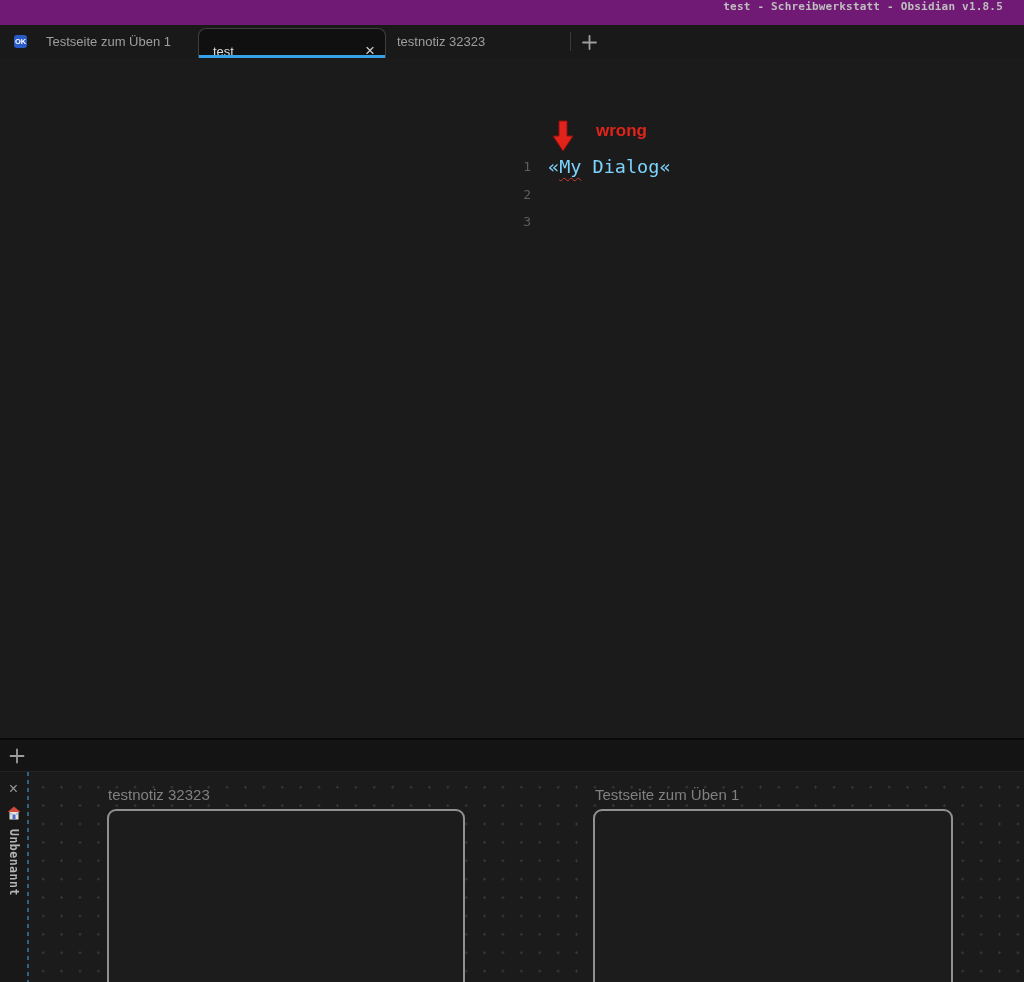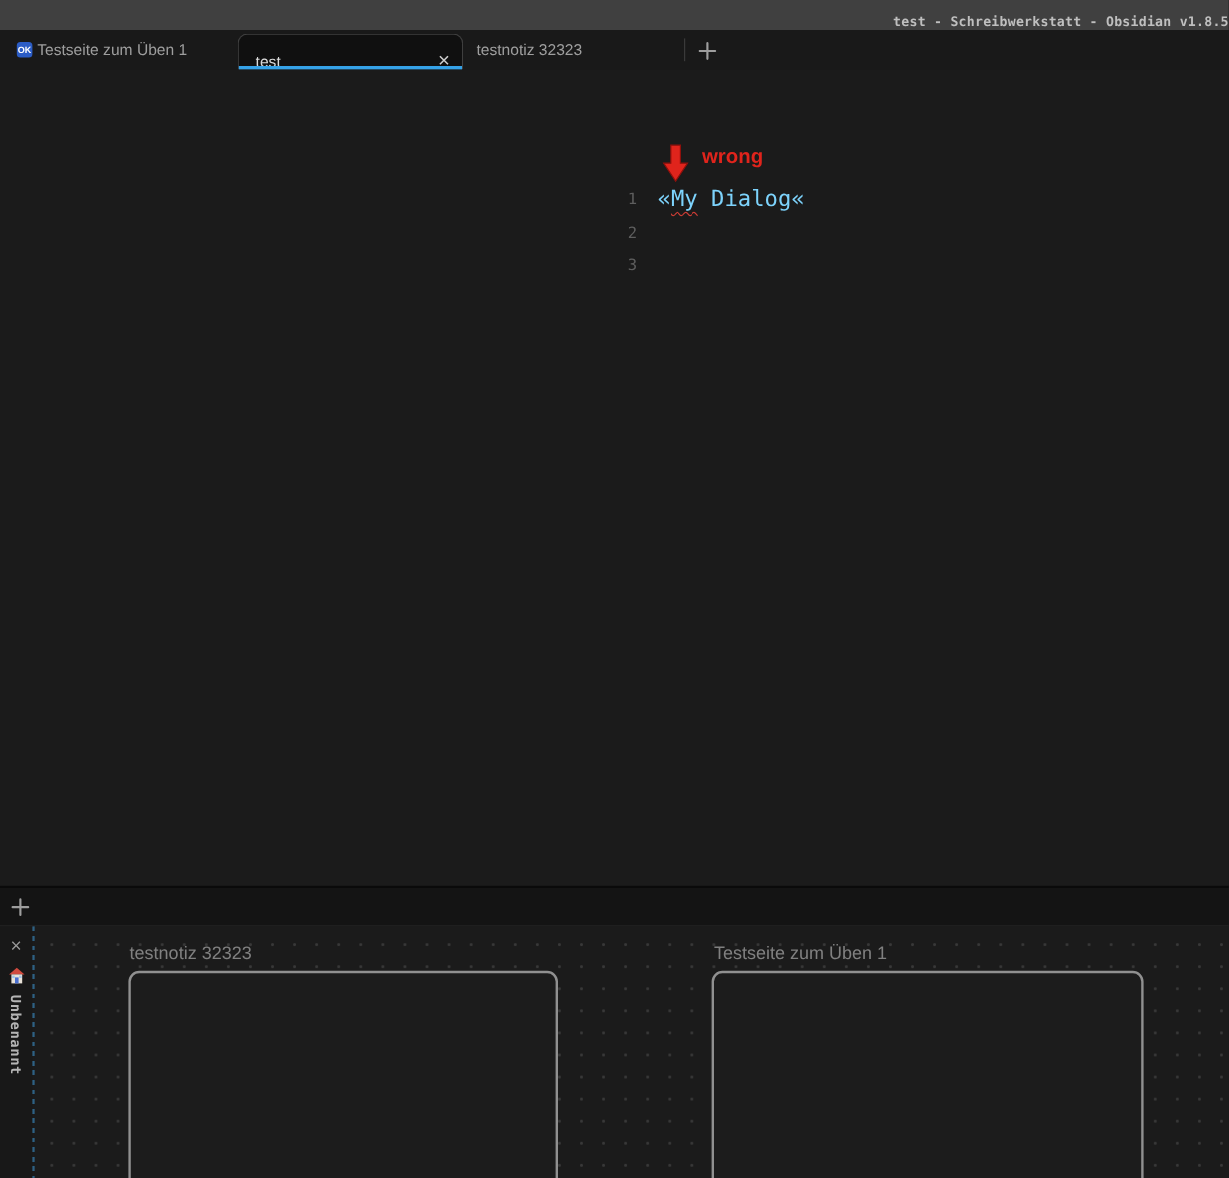--- a/index.html
+++ b/index.html
@@ -1,50 +1,50 @@
 <!DOCTYPE html>
 <html><head>
 <meta charset="utf-8">
 <style>
   * { margin: 0; padding: 0; box-sizing: border-box; }
   html, body { width: 1024px; height: 982px; overflow: hidden; background: #1b1b1b;
     font-family: "Liberation Sans", sans-serif; }
 
   
-  .titlebar { height: 25px; background: #404040; display: flex; align-items: flex-end;
-    justify-content: flex-end; padding-right: 0; }
+  .titlebar { height: 25px; background: #701a75; display: flex; align-items: flex-start;
+    justify-content: flex-end; padding-right: 21px; }
   .titlebar span { font-family: "DejaVu Sans Mono", monospace; font-weight: bold;
     font-size: 11px; color: #bfbfbf; letter-spacing: 0.2px; }
 
   
   .tabbar { height: 33px; background: #191919; display: flex; align-items: flex-end;
     position: relative; }
   .tab { display: flex; align-items: center; font-size: 13px; color: #9e9e9e;
     height: 33px; cursor: default; }
-  .tab-inactive-1 { width: 183px; margin-left: 8px; padding-left: 6px; gap: 4px; }
+  .tab-inactive-1 { width: 183px; margin-left: 8px; padding-left: 6px; gap: 19px; }
   .tab-inactive-2 { width: 178px; padding-left: 11px; }
   .tab-active { width: 188px; margin-left: 7px; height: 30px; background: #101010;
     border: 1px solid #3f3f3f; border-bottom: none; border-radius: 8px 8px 0 0;
     color: #dcdcdc; padding: 16px 10px 0 14px; position: relative;
     display: flex; justify-content: space-between; }
   .tab-active::after { content: ""; position: absolute; left: 0; right: 0; bottom: 0;
     height: 3px; background: #35a2e8; }
   .tab-label { white-space: nowrap; overflow: hidden; }
   .ok-badge { width: 13px; height: 13px; border-radius: 3px; background: #2b5cc5;
     color: #ffffff; font-size: 7.5px; font-weight: bold; display: inline-flex;
     align-items: center; justify-content: center; flex: 0 0 13px; letter-spacing: 0; }
   .tab-close { font-size: 17px; color: #cfcfcf; line-height: 1; padding-bottom: 2px; cursor: pointer; }
   .tabbar-divider { width: 1px; height: 19px; background: #3a3a3a; margin: 0 0 7px 6px; }
   .icon-btn { display: flex; align-items: center; justify-content: center; cursor: pointer; }
   .newtab-top { width: 28px; height: 28px; margin: 0 0 2px 4px; }
 
   
   .editor { height: 680px; background: #1b1b1b; position: relative; }
   .editor-content { position: absolute; left: 512px; top: 62px; }
-  .annot { display: flex; align-items: flex-start; margin-left: 40px; height: 33px; gap: 11px; }
+  .annot { display: flex; align-items: flex-start; margin-left: 40px; height: 33px; gap: 22px; }
   .annot-label { font-family: "Liberation Sans", sans-serif; font-weight: bold;
     font-size: 17px; color: #e0241c; margin-top: 1px; }
   .code-line { display: flex; line-height: 27.5px; }
   .gutter { width: 19px; text-align: right; margin-right: 17px;
     font-family: "DejaVu Sans Mono", monospace; font-size: 13px; color: #5e5e5e; }
   .code { font-family: "DejaVu Sans Mono", monospace; font-size: 18.5px;
     color: #7dd3fc; white-space: pre; }
   .misspell { text-decoration: underline; text-decoration-style: wavy;
     text-decoration-color: #cc3b33; text-decoration-thickness: 1px;
     text-underline-offset: 4px; }

